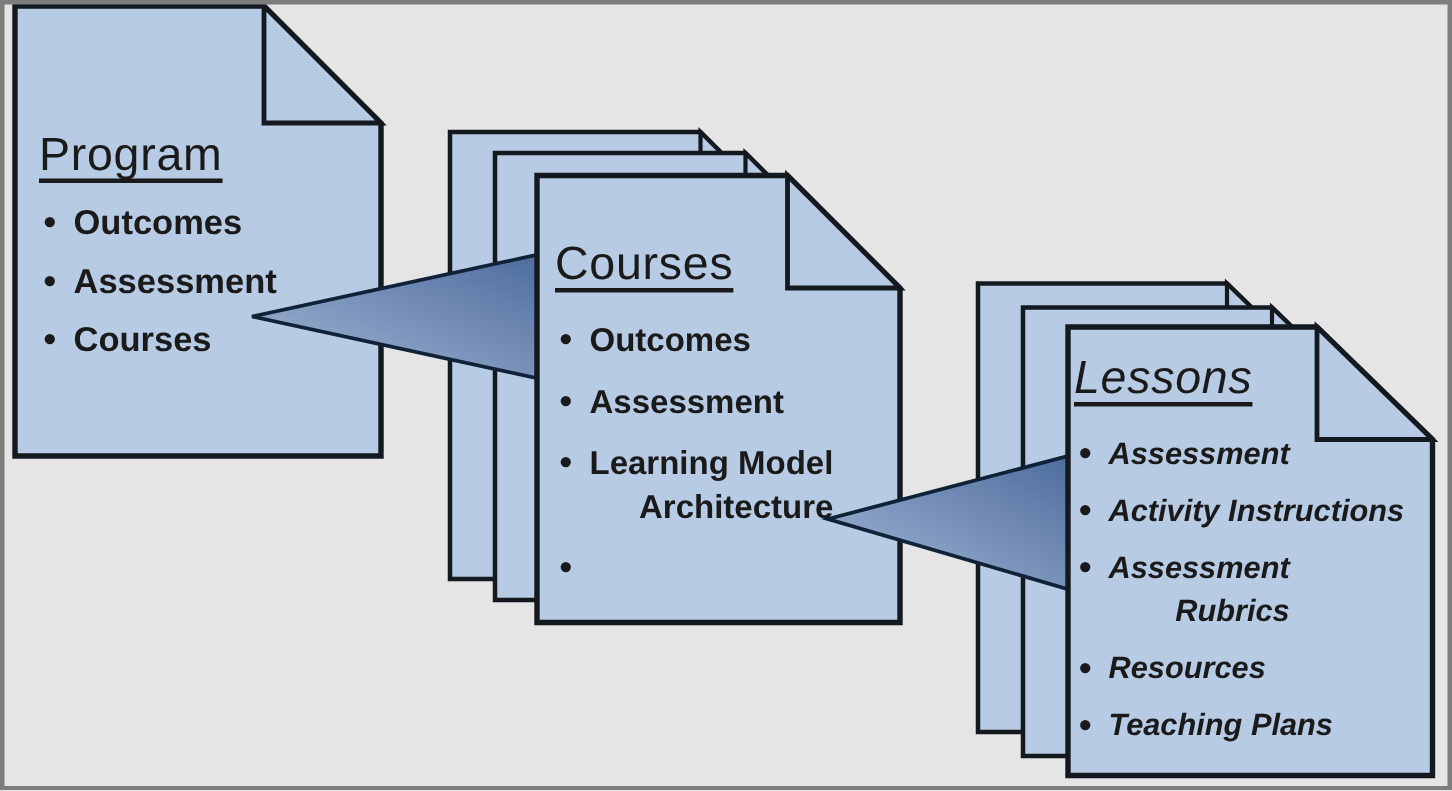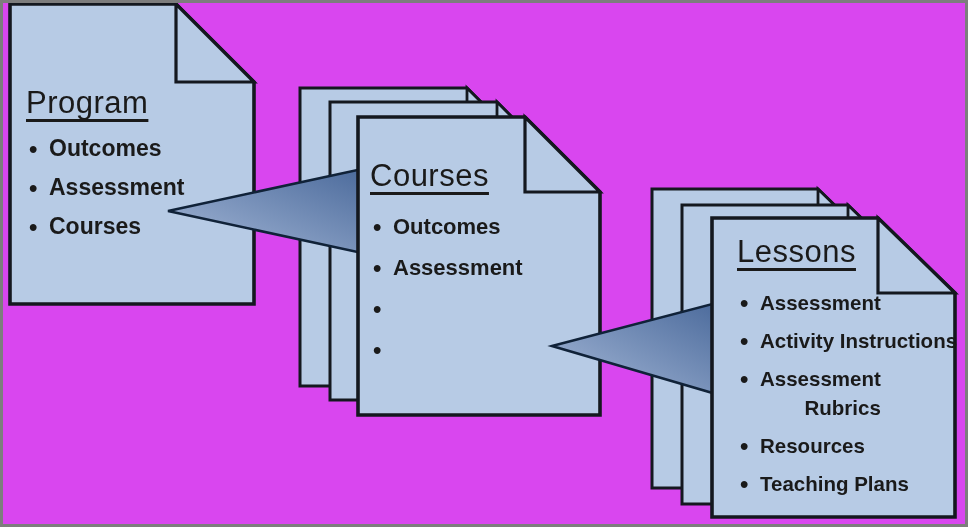--- a/index.html
+++ b/index.html
@@ -1,20 +1,20 @@
 <!DOCTYPE html>
 <html><head>
 <meta charset="utf-8">
 <style>
   html, body { margin: 0; padding: 0; background: #ffffff; }
   .canvas {
     position: relative;
     width: 968px;
     height: 527px;
-    background: #d946ef;
+    background: #e5e5e5;
     overflow: hidden;
     font-family: "Liberation Sans", "DejaVu Sans", sans-serif;
   }
   .shape-layer { position: absolute; left: 0; top: 0; }
   .frame {
     position: absolute; inset: 0;
     border: 3px solid #7d7d7d;
     pointer-events: none;
     z-index: 30;
   }
@@ -43,21 +43,21 @@
   .txt { white-space: pre-line; text-align: right; }
 
   .program-text  { left: 24px;  top: 85px;  width: 230px; }
   .program-text  .doc-title { margin-bottom: 13px; }
   .program-text  li.item { font-size: 23px; margin-bottom: 10px; }
 
   .courses-text  { left: 368px; top: 158px; width: 232px; }
   .courses-text  .doc-title { margin-bottom: 18px; }
   .courses-text  li.item { font-size: 22px; margin-bottom: 12px; }
 
-  .lessons-text  { left: 735px; top: 234px; width: 228px; }
+  .lessons-text  { left: 714px; top: 234px; width: 228px; font-style: italic; }
   .lessons-text  .doc-title { margin-bottom: 18px; }
   .lessons-text  li.item { font-size: 20.5px; margin-bottom: 9px; }
 </style>
 </head>
 <body>
 
 <div class="canvas">
 
   <svg class="shape-layer" width="968" height="527" viewBox="0 0 968 527">
     <defs>
@@ -129,20 +129,22 @@
       <li class="item">
         <span class="dot">•</span>
         <span class="txt">Outcomes</span>
       </li>
       <li class="item">
         <span class="dot">•</span>
         <span class="txt">Assessment</span>
       </li>
       <li class="item">
         <span class="dot">•</span>
+        <span class="txt">Learning Model
+Architecture</span>
       </li>
       <li class="item">
         <span class="dot">•</span>
       </li>
     </ul>
   </div>
 
   <div class="doc-text lessons-text">
     <div class="doc-title">Lessons</div>
     <ul class="items">

